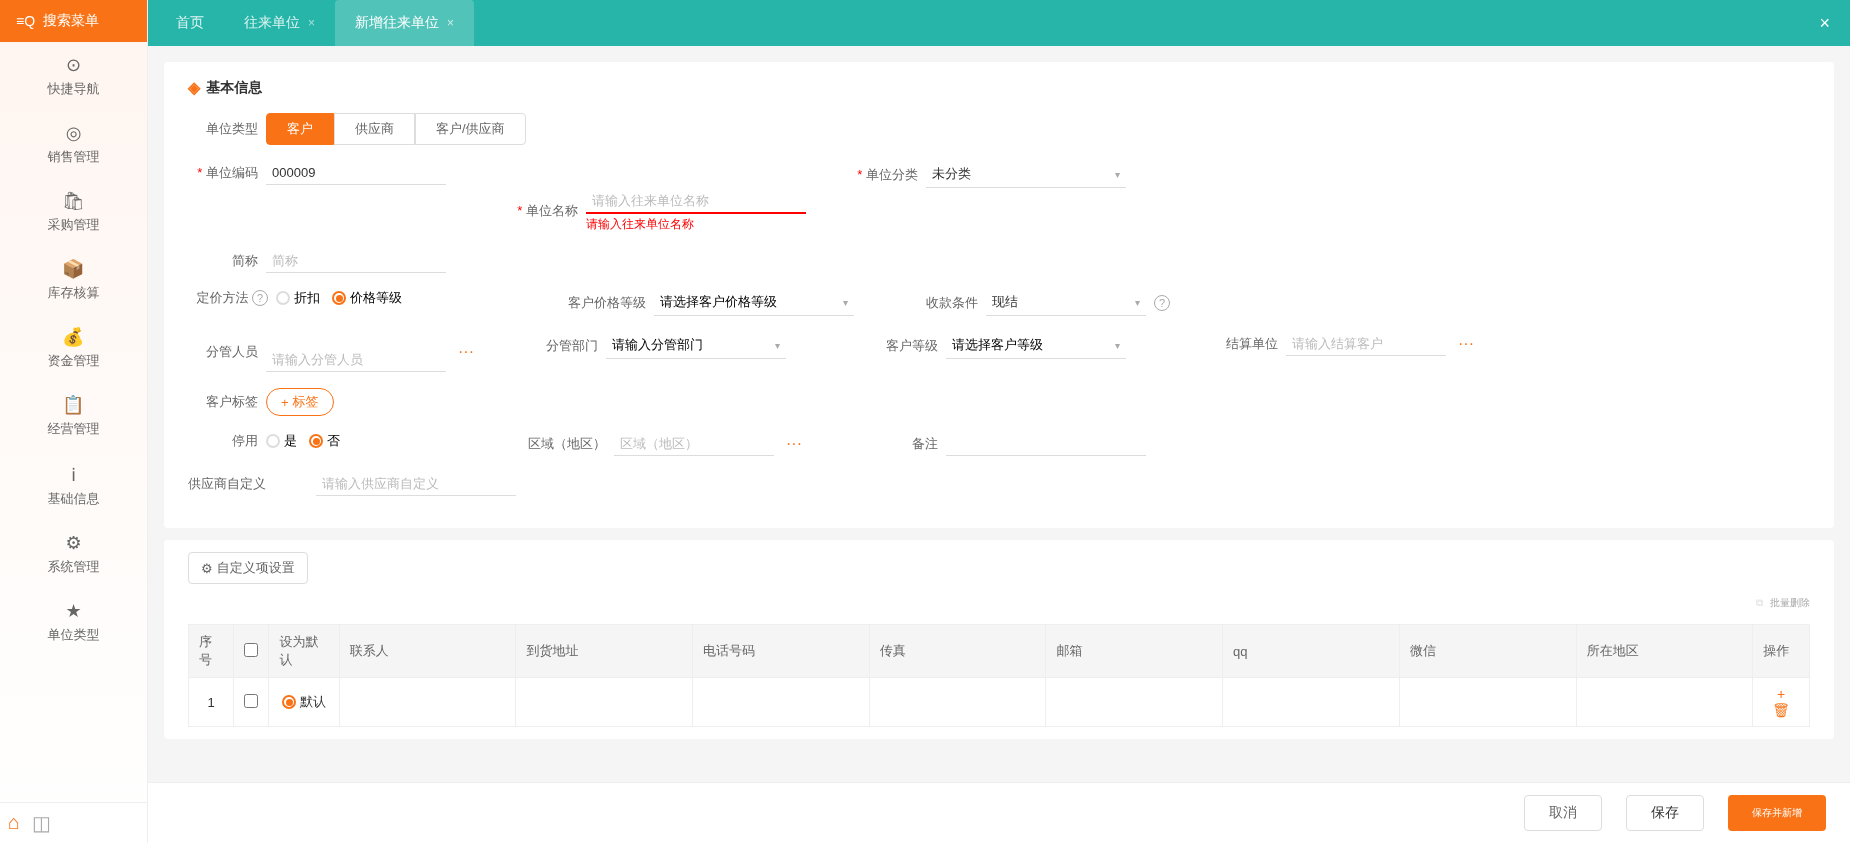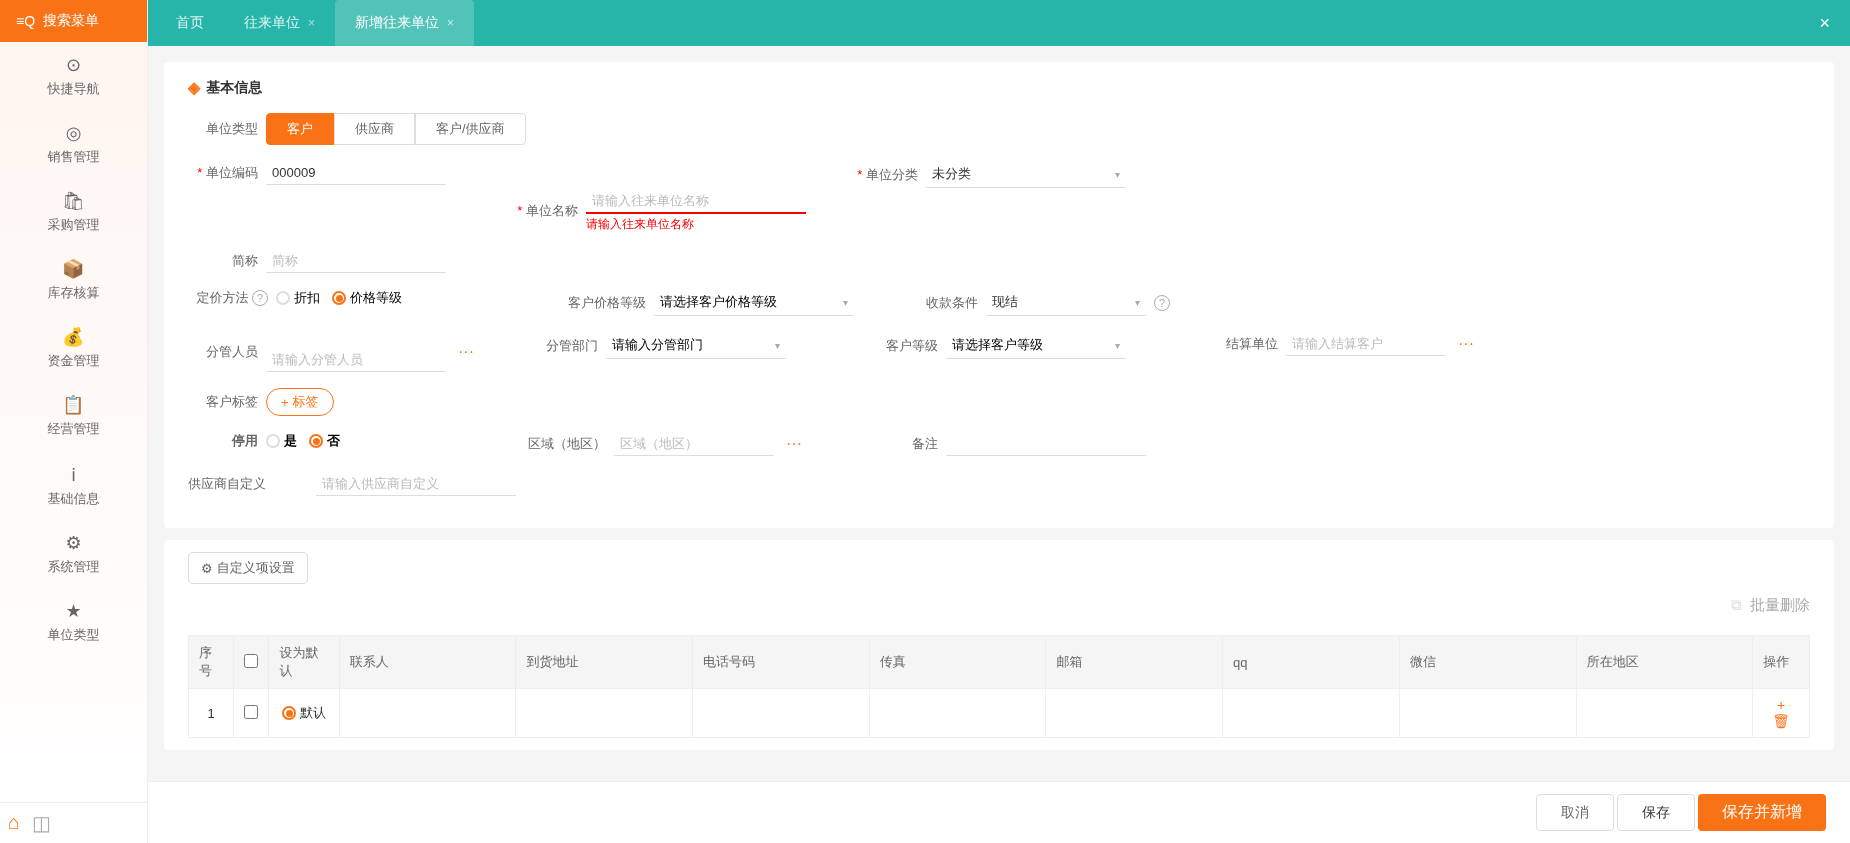--- a/index.html
+++ b/index.html
@@ -282,34 +282,34 @@
       border: 1px solid #eee;
       font-weight: normal;
     }
     .data-table td {
       padding: 8px 10px;
       border: 1px solid #eee;
       color: #333;
     }
     .bulk-delete {
       text-align: right;
-      margin-bottom: 20px;
+      margin-bottom: 14px;
       color: #aaa;
-      font-size: 15px;
+      font-size: 10px;
       cursor: pointer;
     }
 
     
     .footer-actions {
       background: white;
       border-top: 1px solid #eee;
       padding: 12px 24px;
       display: flex;
       justify-content: flex-end;
-      gap: 3px;
+      gap: 24px;
     }
     .btn-cancel {
       padding: 8px 24px;
       border: 1px solid #ddd;
       background: white;
       border-radius: 4px;
       cursor: pointer;
       font-size: 14px;
       color: #666;
     }
@@ -322,21 +322,21 @@
       font-size: 14px;
       color: #333;
     }
     .btn-save-new {
       padding: 8px 24px;
       background: #f97316;
       color: white;
       border: none;
       border-radius: 4px;
       cursor: pointer;
-      font-size: 16px;
+      font-size: 10px;
     }
 
     .help-icon {
       display: inline-flex;
       align-items: center;
       justify-content: center;
       width: 16px;
       height: 16px;
       border-radius: 50%;
       border: 1px solid #aaa;
@@ -552,21 +552,21 @@
         <div class="form-field">
           <span class="form-label">客户标签</span>
           <button class="tag-btn">
             <span>+</span>
             <span>标签</span>
           </button>
         </div>
       </div>
 
       <div class="form-row">
-        <div class="form-field" style="max-width:340px;font-weight:bold;">
+        <div class="form-field" style="max-width:340px;">
           <span class="form-label">停用</span>
           <div class="radio-group">
             <div class="radio-item">
               <div class="radio-circle"></div>
               <span>是</span>
             </div>
             <div class="radio-item">
               <div class="radio-circle checked"></div>
               <span>否</span>
             </div>

